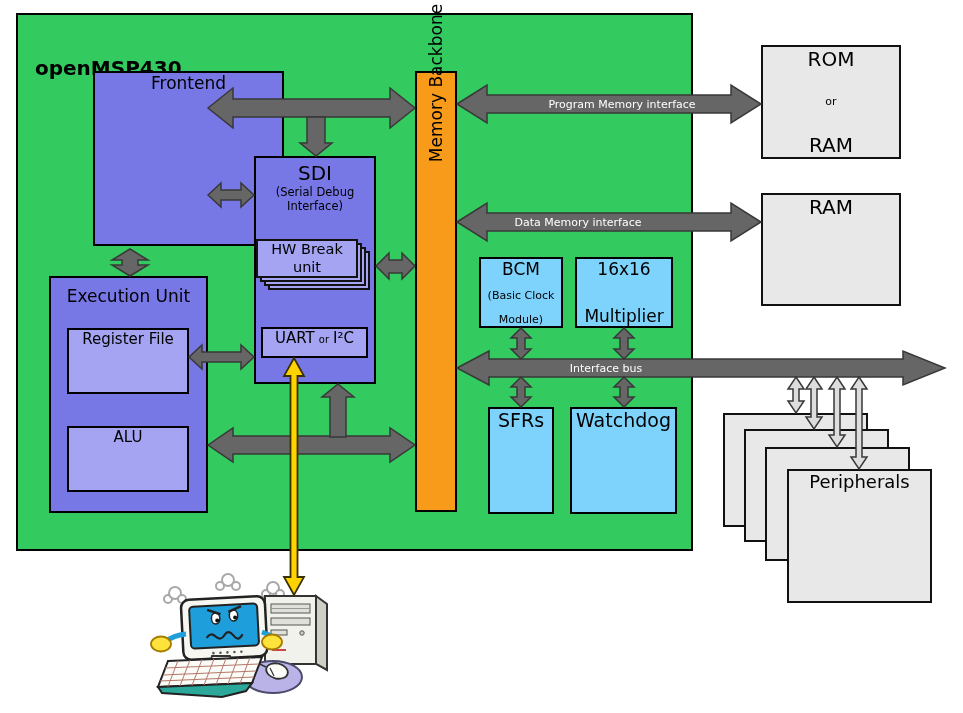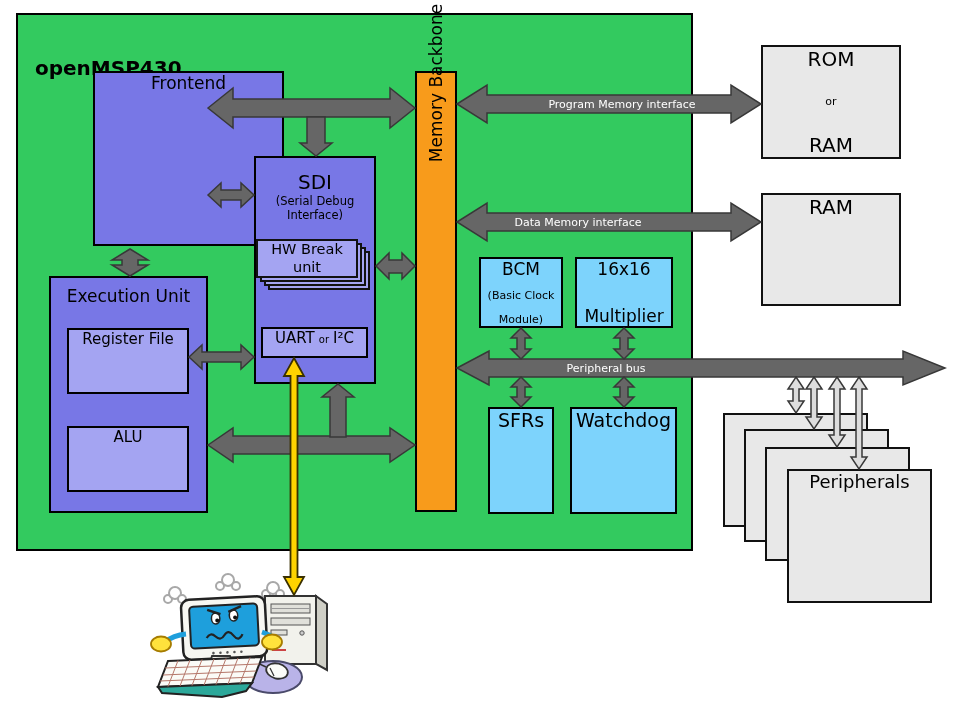--- a/index.html
+++ b/index.html
@@ -51,21 +51,21 @@
   </div>
 
   <div class="box lblue f15" style="left:67px;top:328px;width:122px;height:66px;">
     <span>Register File</span>
   </div>
 
   <div class="box lblue f15" style="left:67px;top:426px;width:122px;height:66px;">
     <span>ALU</span>
   </div>
 
-  <div class="box blue top-label" style="left:254px;top:156px;width:122px;height:228px;padding-top:12px;">
+  <div class="box blue top-label" style="left:254px;top:156px;width:122px;height:228px;padding-top:3px;">
     <span class="f20">SDI</span>
     <span class="sub">(Serial Debug</span>
     <span class="sub">Interface)</span>
   </div>
 
   <div class="sheet" style="left:268px;top:251px;width:102px;height:39px;"></div>
   <div class="sheet" style="left:264px;top:247px;width:102px;height:39px;"></div>
   <div class="sheet" style="left:260px;top:243px;width:102px;height:39px;"></div>
   <div class="sheet sheet-front" style="left:256px;top:239px;width:102px;height:39px;">
     <span>HW Break</span>
@@ -238,15 +238,15 @@
           <line x1="250" y1="657.5" x2="240" y2="683.5"></line>
         </g>
       </g>
     </g>
 
     <polygon fill="#FFD300" stroke="#3a3000" stroke-width="1.8" points="294,358 304,376 297.5,376 297.5,577 304,577 294,595 284,577 290.5,577 290.5,376 284,376"></polygon>
   </svg>
 
   <div class="buslabel" style="left:606px;top:104px;margin-left:16px;">Program Memory interface</div>
   <div class="buslabel" style="left:578px;top:222px;">Data Memory interface</div>
-  <div class="buslabel" style="left:606px;top:368px;">Peripheral bus</div>
+  <div class="buslabel" style="left:606px;top:368px;">Interface bus</div>
 
 </div>
 
 </body></html>

